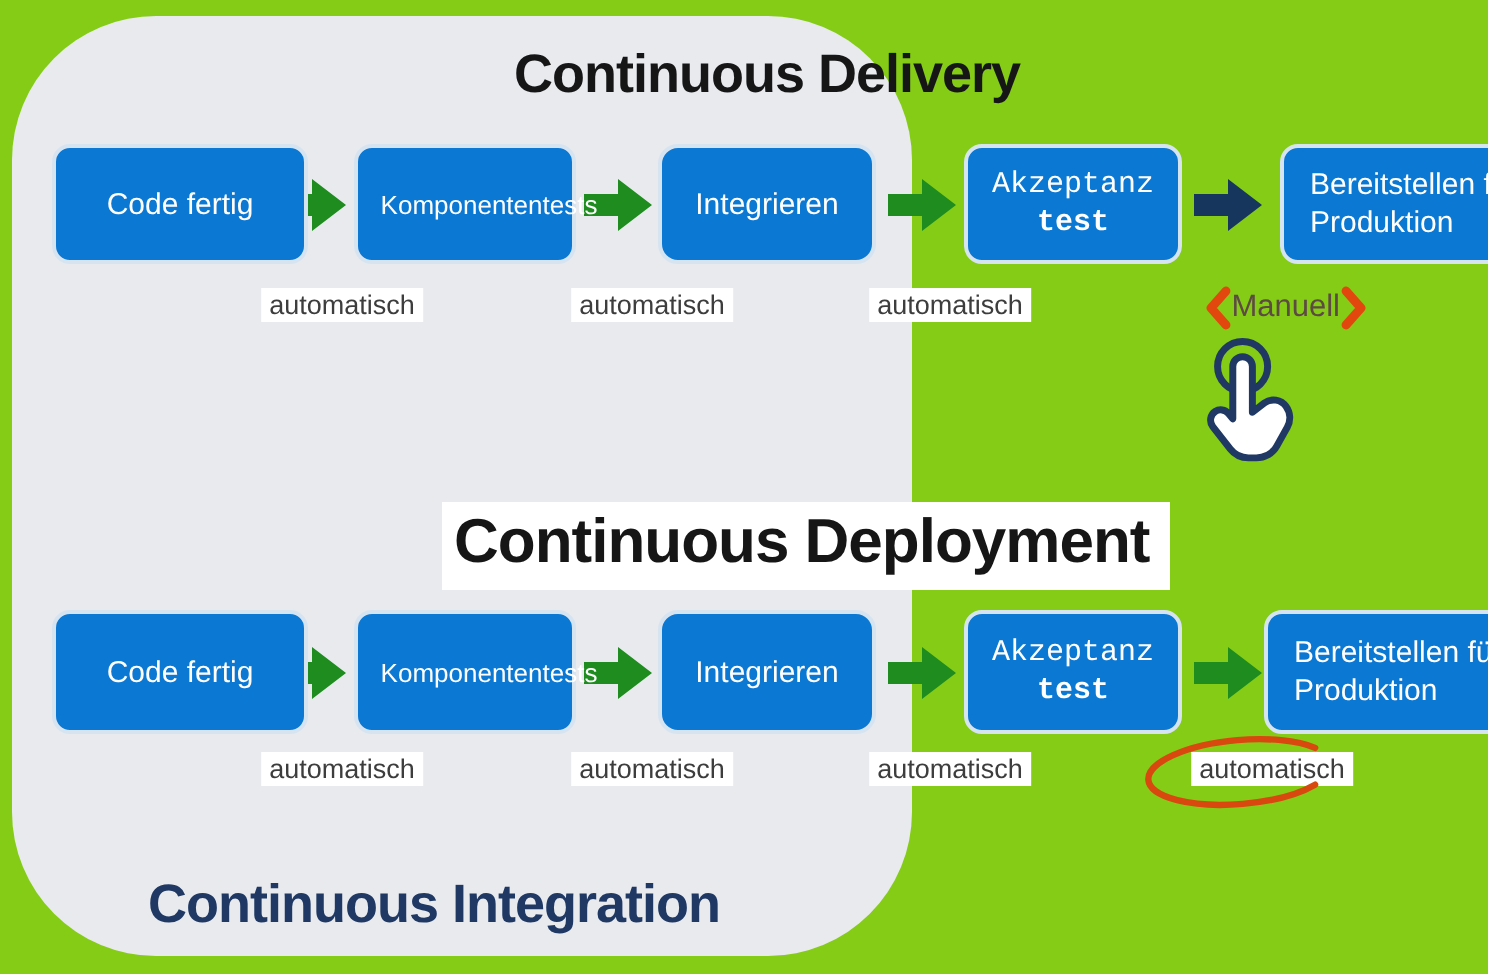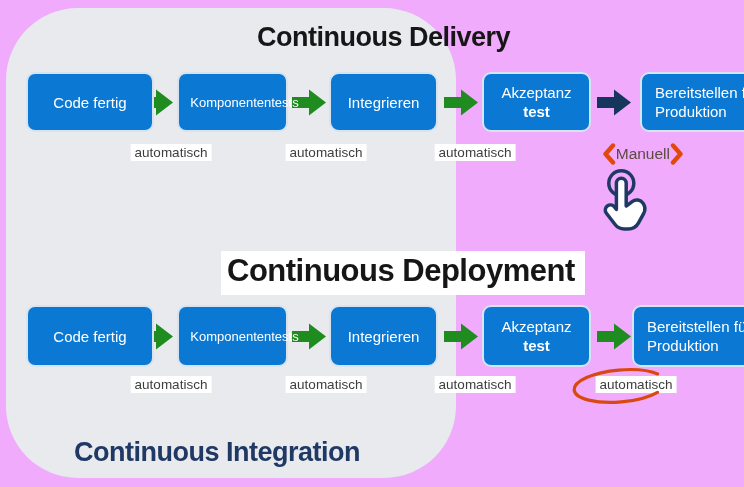--- a/index.html
+++ b/index.html
@@ -1,17 +1,17 @@
 <!DOCTYPE html>
 <html><head>
 <meta charset="utf-8">
 <style>
   html,body{margin:0;padding:0;background:#fff;}
   .stage{
-    position:relative;width:744px;height:487px;overflow:hidden;background:#f0abfc;
+    position:relative;width:744px;height:487px;overflow:hidden;background:#84cc16;
     font-family:"Liberation Sans",sans-serif;
   }
   .panel{
     position:absolute;left:6px;top:8px;width:450px;height:470px;
     background:#e8eaee;border-radius:72px;
   }
   .title{position:absolute;font-weight:700;color:#161616;white-space:nowrap;letter-spacing:-0.5px;}
   .t-delivery{left:257px;top:22px;font-size:27px;}
   .t-deployment{left:221px;top:251px;font-size:31px;background:#ffffff;padding:2px 10px 6px 6px;}
   .t-integration{left:74px;top:437px;font-size:27px;color:#1f3864;}
@@ -19,21 +19,21 @@
   .box{
     position:absolute;background:#0b79d4;border:2px solid #d6e4f2;border-radius:9px;
     color:#fff;display:flex;flex-direction:column;align-items:center;justify-content:center;
     text-align:center;z-index:2;font-size:15px;line-height:19px;box-sizing:border-box;
   }
   .r1{top:72px;height:60px;}
   .r2{top:305px;height:62px;}
   .c1{left:26px;width:128px;}
   .c2{left:177px;width:111px;}
   .c3{left:329px;width:109px;border-radius:10px;}
-  .c4{left:482px;width:109px;}
+  .c4{left:482px;width:109px;font-family:Liberation Mono, monospace;}
   .c5{left:640px;width:142px;align-items:flex-start;text-align:left;padding-left:13px;}
   .c5b{left:632px;width:142px;align-items:flex-start;text-align:left;padding-left:13px;}
   .spill{white-space:nowrap;font-size:13px;margin-left:24px;}
   .bold{font-weight:700;}
   .nowrap{white-space:nowrap;}
 
   .arrow{position:absolute;width:34px;height:27px;z-index:1;}
   .ar1{top:89px;} .ar2{top:323px;}
   .ax1{left:139px;} .ax2{left:292px;} .ax3{left:444px;} .ax4{left:597px;}
   .green{color:#1e8c1e;} .navy{color:#17365d;}

